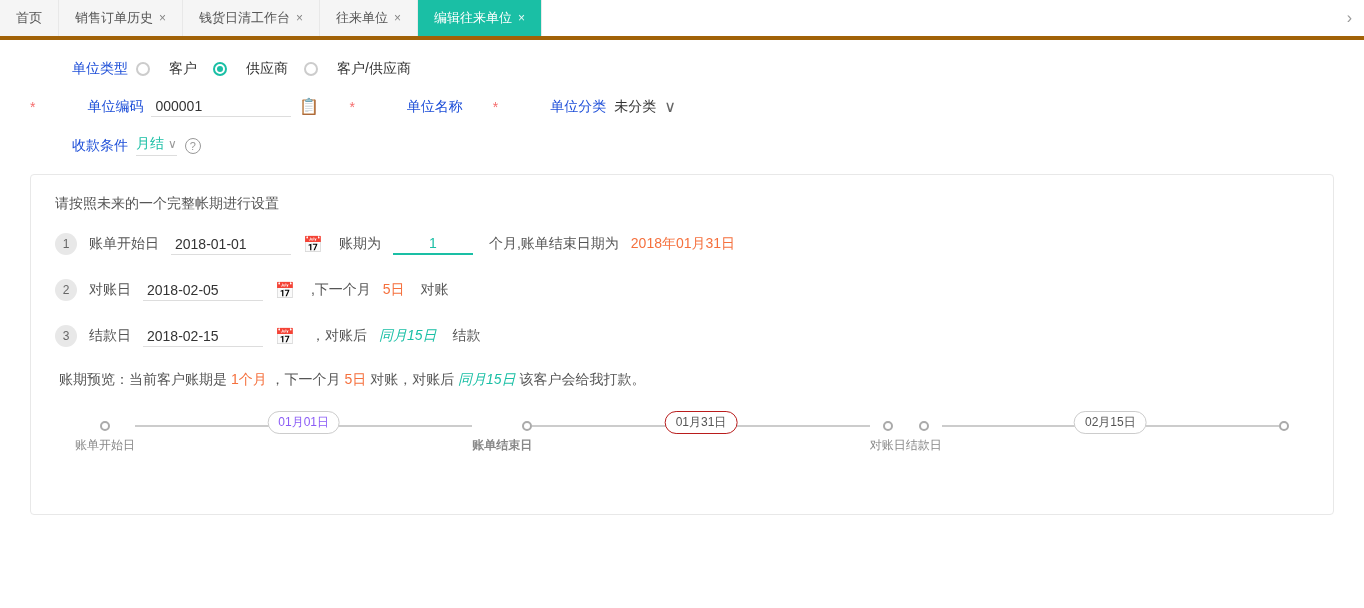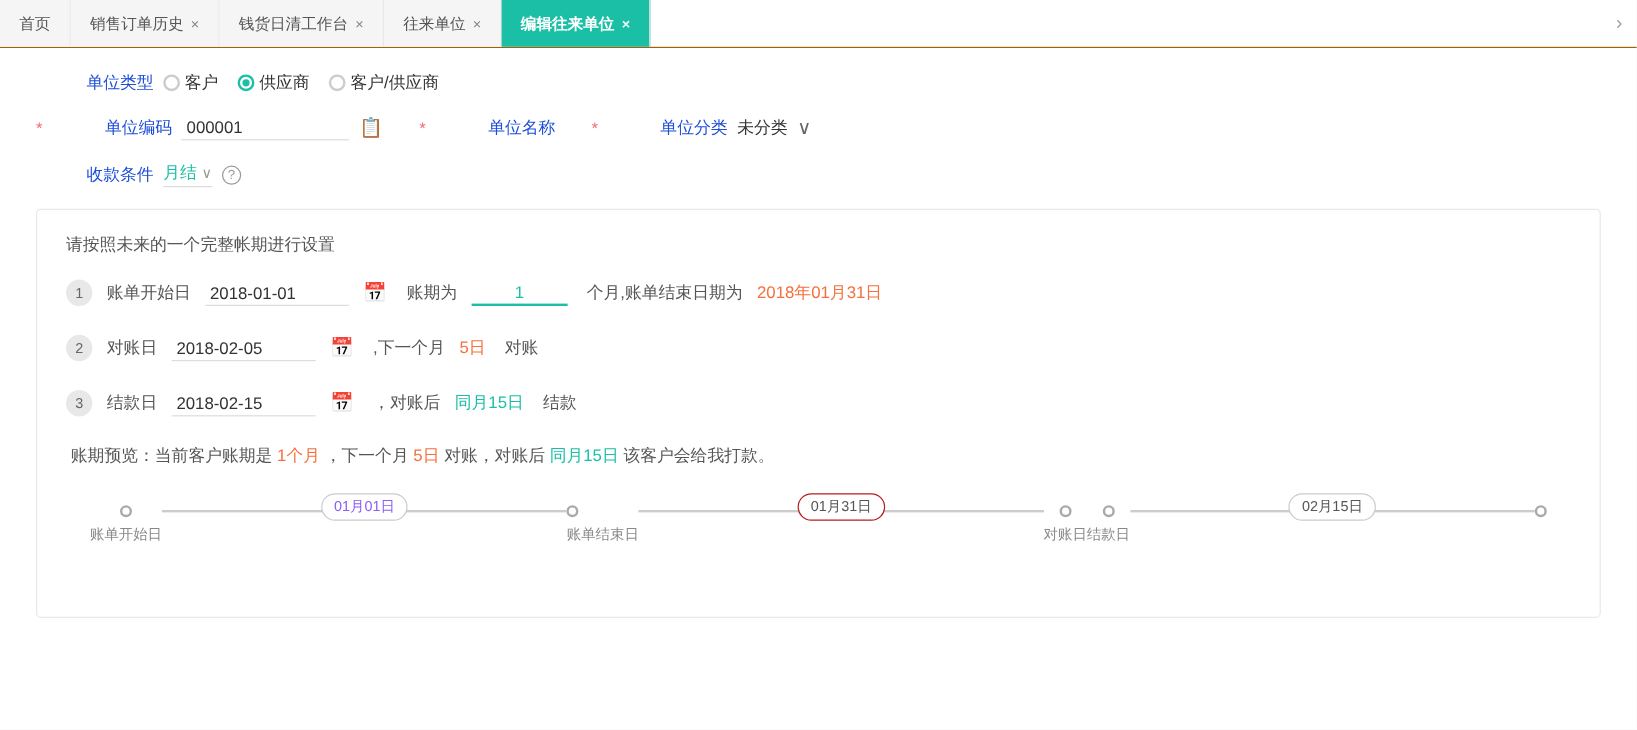--- a/index.html
+++ b/index.html
@@ -3,41 +3,40 @@
   <meta charset="utf-8">
   <style>
     * { box-sizing: border-box; margin: 0; padding: 0; }
     body { font-family: 'Microsoft YaHei', Arial, sans-serif; font-size: 14px; color: #333; background: #f5f5f5; }
 
     
     .tab-bar {
       display: flex;
       align-items: center;
       background: #fff;
-      border-bottom: 1px solid #a16207;
+      border-bottom: 4px solid #a16207;
       height: 40px;
       padding: 0 0;
     }
     .tab {
       display: flex;
       align-items: center;
       padding: 0 16px;
       height: 100%;
       cursor: pointer;
       font-size: 13px;
       color: #555;
       border-right: 1px solid #e8e8e8;
       white-space: nowrap;
       position: relative;
       background: #f5f5f5;
     }
     .tab.active {
       background: #1ABFA5;
       color: #fff;
-      font-weight: bold;
     }
     .tab .close-btn {
       margin-left: 6px;
       font-size: 12px;
       color: inherit;
       opacity: 0.7;
     }
     .tab.active .close-btn { color: #fff; opacity: 0.9; }
     .tab-more {
       margin-left: auto;
@@ -76,21 +75,21 @@
       margin-right: 2px;
     }
     .radio-group {
       display: flex;
       align-items: center;
       gap: 16px;
     }
     .radio-item {
       display: flex;
       align-items: center;
-      gap: 4px;
+      gap: 19px;
       cursor: pointer;
     }
     .radio-circle {
       width: 14px;
       height: 14px;
       border-radius: 50%;
       border: 2px solid #ccc;
       display: flex;
       align-items: center;
       justify-content: center;
@@ -207,21 +206,21 @@
     }
     .step-label {
       color: #555;
       white-space: nowrap;
     }
     .step-desc {
       color: #555;
       margin-left: 4px;
     }
     .highlight-orange { color: #F5703D; }
-    .highlight-teal { color: #1ABFA5; }
+    .highlight-teal { color: #1ABFA5; font-style: italic; }
 
     
     .period-input {
       border: none;
       border-bottom: 2px solid #1ABFA5;
       outline: none;
       width: 80px;
       font-size: 14px;
       color: #1ABFA5;
       text-align: center;
@@ -367,21 +366,21 @@
           <div style="width:10px;height:10px;border-radius:50%;border:2px solid #aaa;background:#fff;margin-top:12px;"></div>
           <span style="font-size:12px;color:#888;margin-top:6px;white-space:nowrap;">账单开始日</span>
         </div>
 
         <div style="flex:1;display:flex;flex-direction:column;align-items:center;">
           <div style="width:100%;height:2px;background:#ccc;margin-top:16px;position:relative;">
             <div style="position:absolute;top:-14px;left:50%;transform:translateX(-50%);border:1px solid #ccc;border-radius:12px;padding:2px 10px;font-size:12px;color:#8b5cf6;background:#fff;white-space:nowrap;">01月01日</div>
           </div>
         </div>
 
-        <div style="display:flex;flex-direction:column;align-items:flex-start;">
+        <div style="display:flex;flex-direction:column;align-items:flex-end;font-weight:bold;">
           <div style="width:10px;height:10px;border-radius:50%;border:2px solid #aaa;background:#fff;margin-top:12px;"></div>
           <span style="font-size:12px;color:#888;margin-top:6px;white-space:nowrap;">账单结束日</span>
         </div>
 
         <div style="flex:1;display:flex;flex-direction:column;align-items:center;">
           <div style="width:100%;height:2px;background:#ccc;margin-top:16px;position:relative;">
             <div style="position:absolute;top:-14px;left:50%;transform:translateX(-50%);border:1px solid #b91c1c;border-radius:12px;padding:2px 10px;font-size:12px;color:#555;background:#fff;white-space:nowrap;">01月31日</div>
           </div>
         </div>
 

